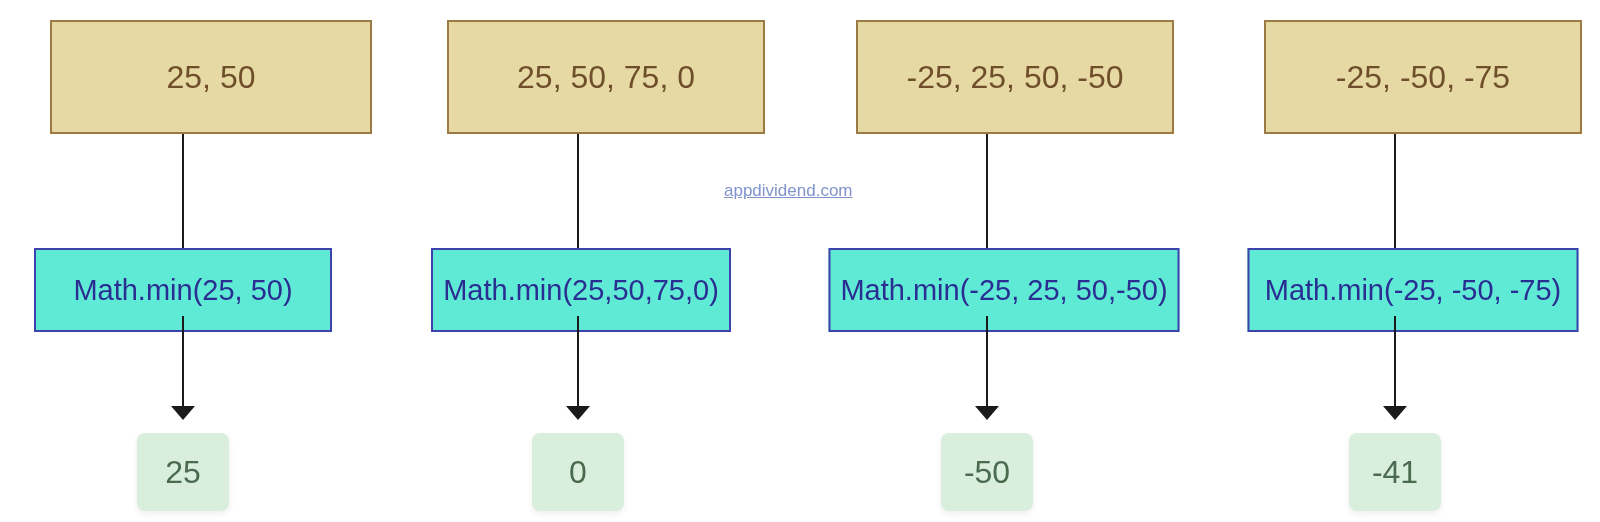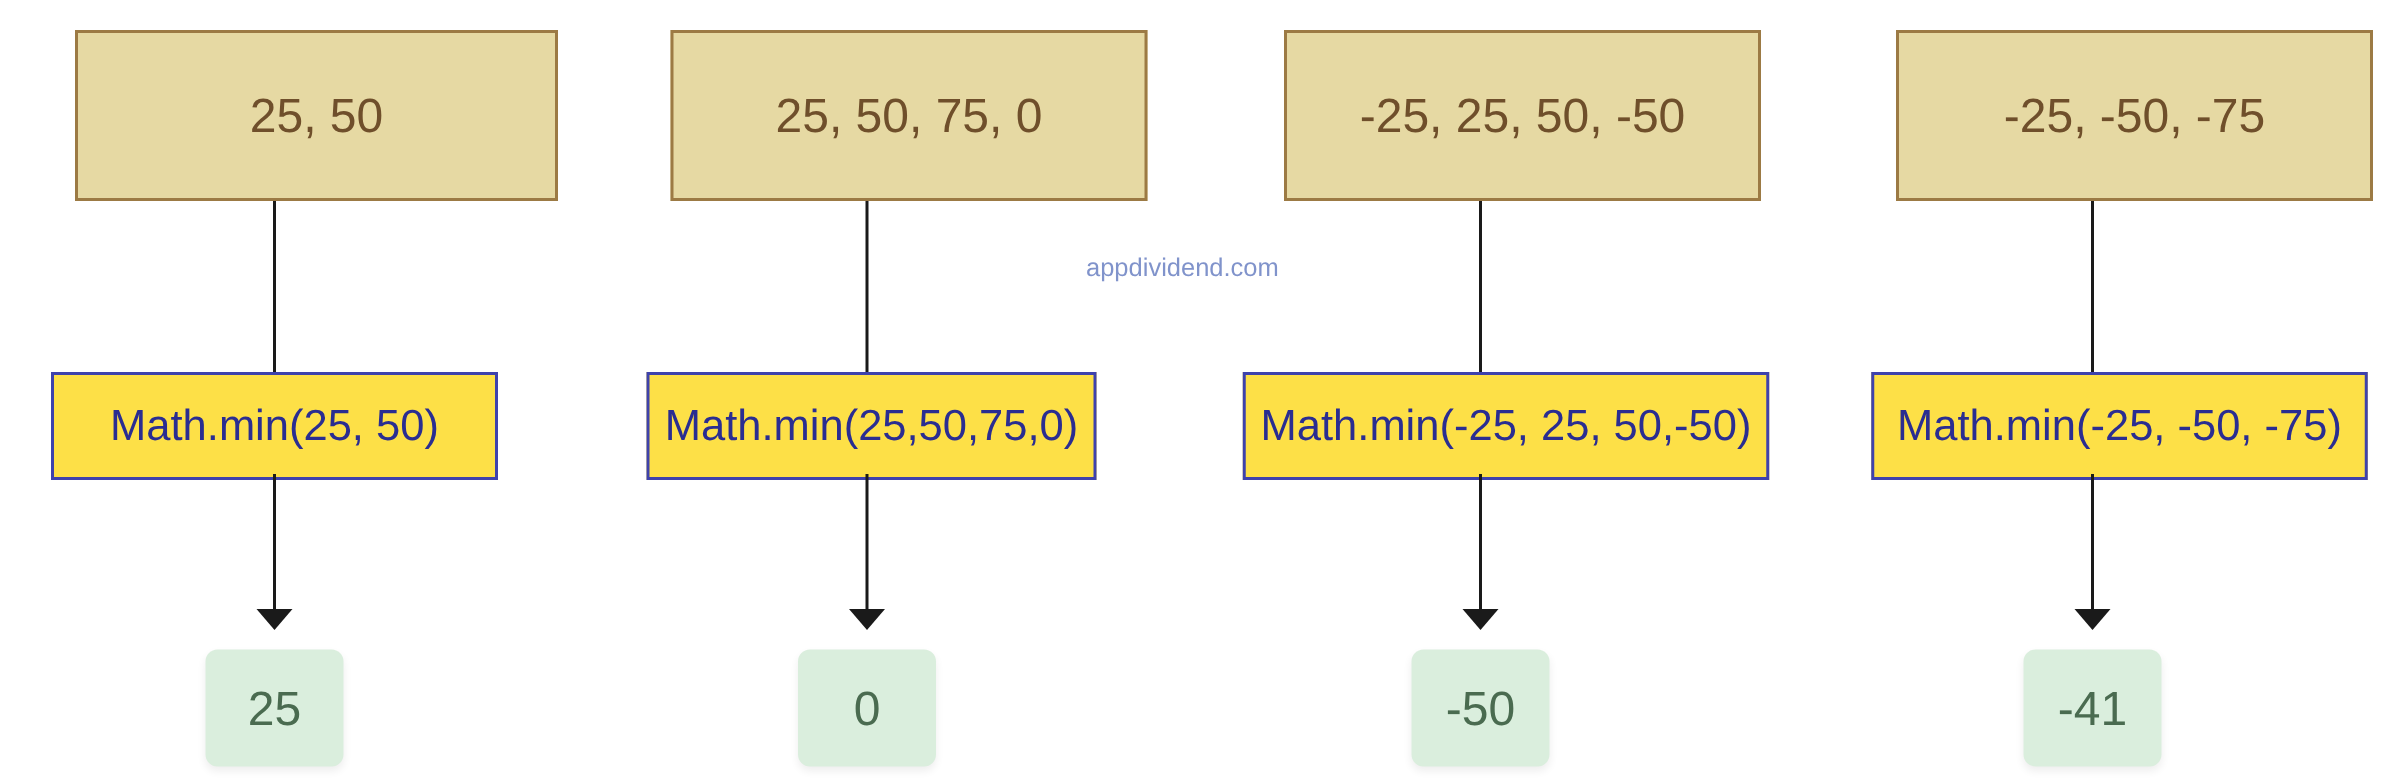--- a/index.html
+++ b/index.html
@@ -66,23 +66,23 @@
     border-left: 12px solid transparent;
     border-right: 12px solid transparent;
     border-top: 14px solid #1a1a1a;
   }
 
   .call-box {
     position: absolute;
     top: 248px;
     left: 0;
     transform: translateX(-50%);
-    height: 72px;
+    height: 84px;
     box-sizing: border-box;
-    background: #fde047;
+    background: #5eead4;
     border: 2px solid #3e42ac;
     color: #2a2d91;
     font-size: 29px;
     display: flex;
     align-items: center;
     justify-content: center;
     white-space: nowrap;
   }
   .c0 .call-box { width: 298px; }
   .c1 .call-box { width: 300px; transform: translateX(calc(-50% + 3px)); }
@@ -104,24 +104,25 @@
     display: flex;
     align-items: center;
     justify-content: center;
     box-shadow: 0 3px 6px rgba(0,0,0,0.07);
     white-space: nowrap;
   }
 
   .watermark {
     position: absolute;
     left: 724px;
-    top: 169px;
+    top: 181px;
     font-size: 17px;
     color: #8093cb;
     white-space: nowrap;
+    text-decoration: underline;
   }
 </style>
 </head>
 <body>
 
 <div class="stage">
 
   <div class="column c0">
     <div class="input-box">
       <span>25, 50</span>

